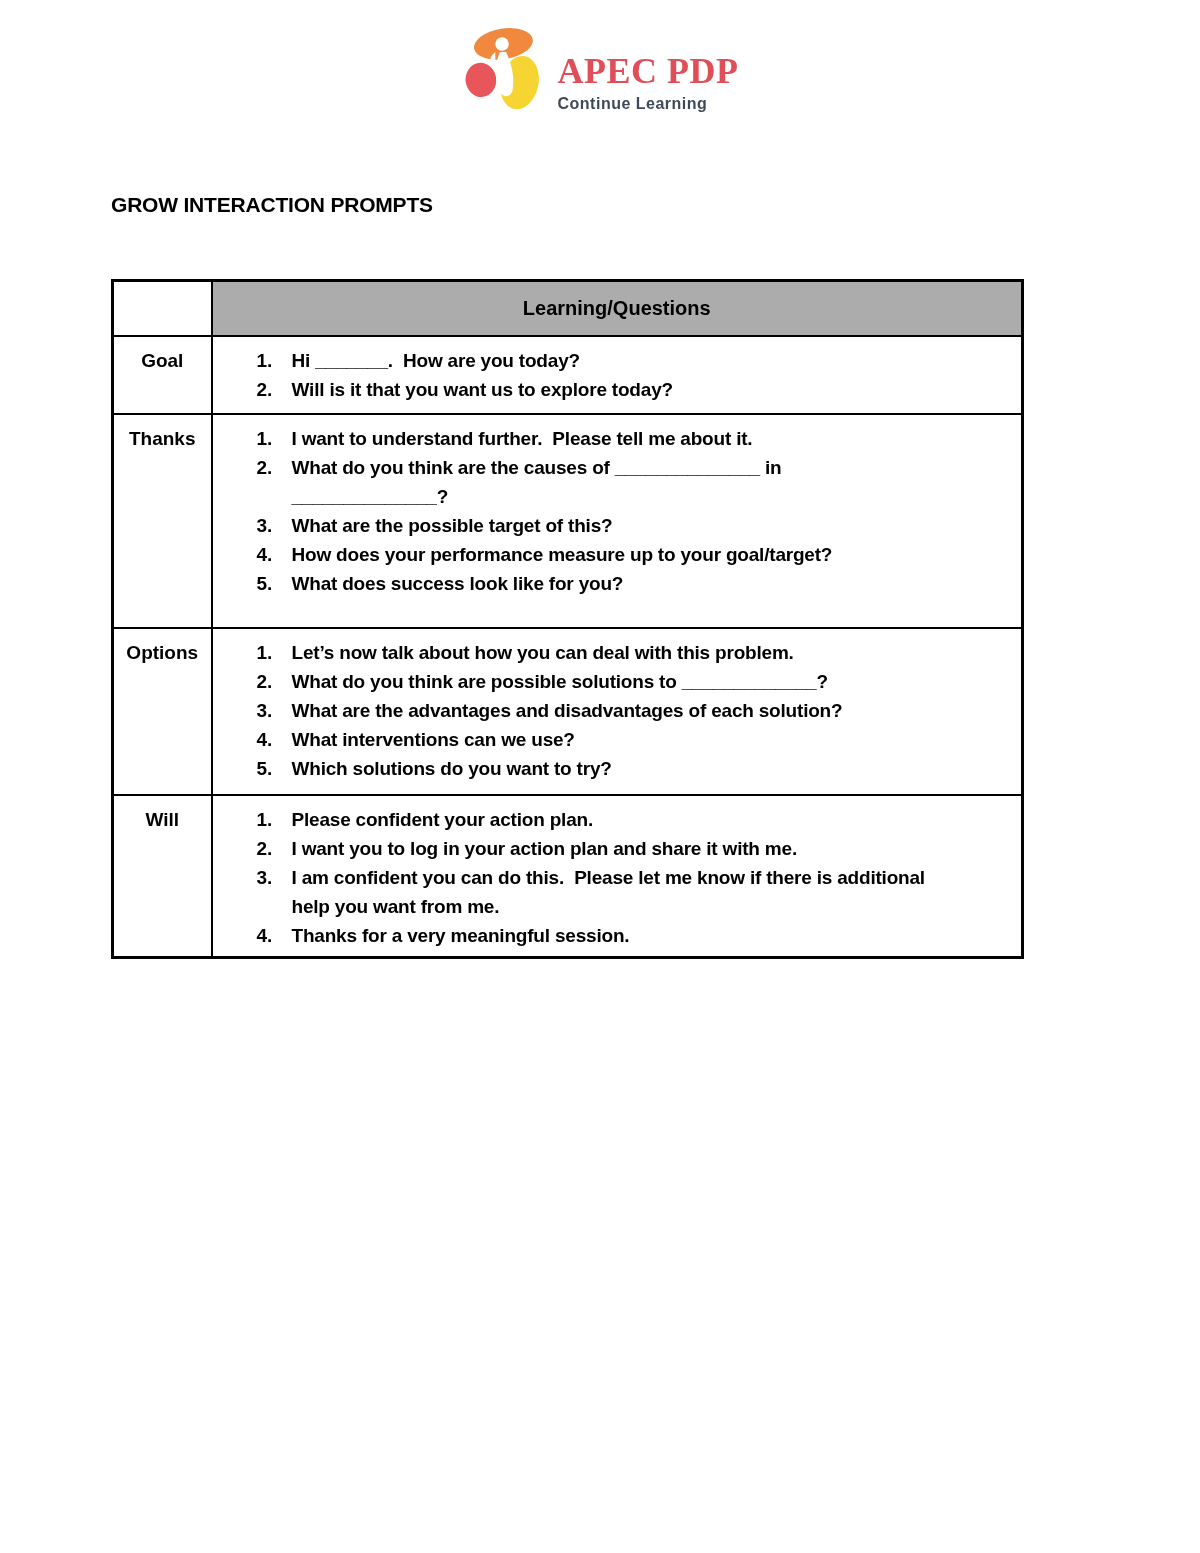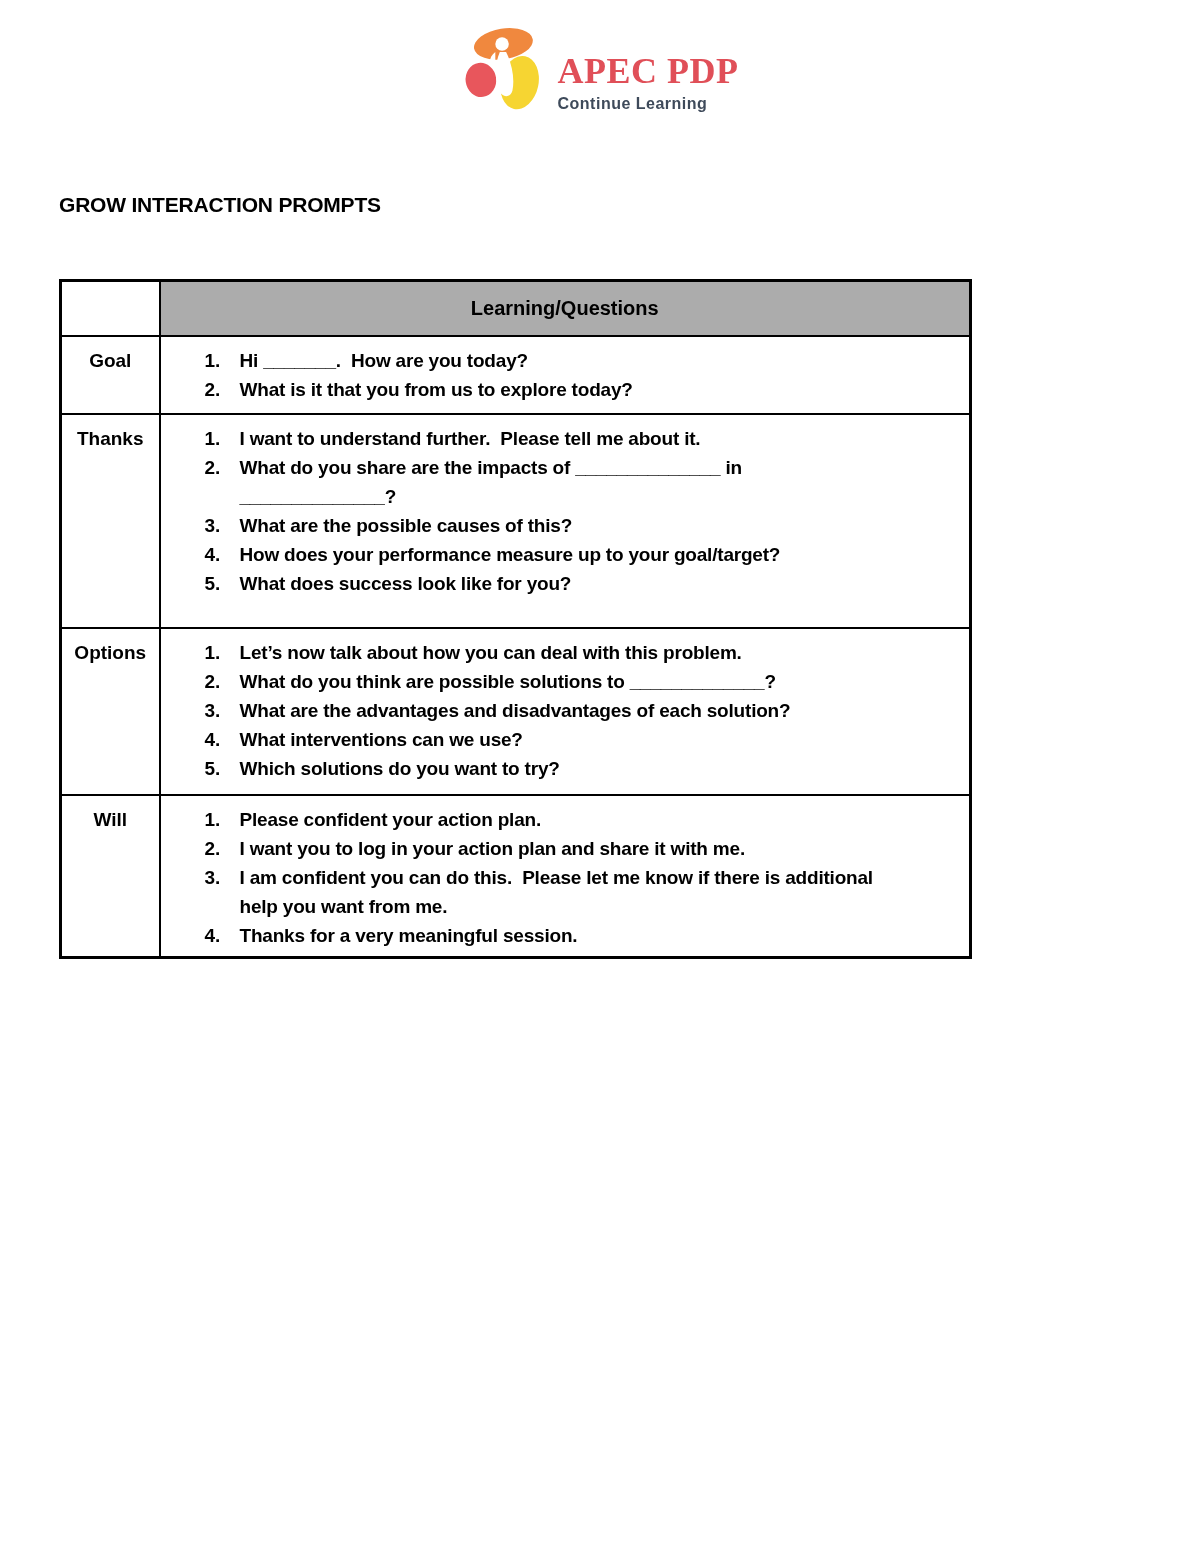--- a/index.html
+++ b/index.html
@@ -34,21 +34,21 @@
   .tagline {
     font-family: Liberation Sans, sans-serif;
     font-size: 16px;
     line-height: 22px;
     margin-top: 4px;
     color: #3e4a5a;
     font-weight: bold;
     letter-spacing: 0.5px;
   }
   .content {
-    margin-left: 59px;
+    margin-left: 111px;
     width: 913px;
   }
   .doc-title {
     margin-top: 78px;
     font-size: 21px;
     font-weight: bold;
     letter-spacing: -0.2px;
   }
   table.grow {
     margin-top: 62px;
@@ -136,40 +136,40 @@
 
       <tr class="r-goal">
         <td class="label-cell">Goal</td>
         <td class="content-cell">
           <div class="li">
               <span class="num">1.</span>
               <span class="li-text">Hi _______.  How are you today?</span>
             </div>
           <div class="li">
               <span class="num">2.</span>
-              <span class="li-text">What is it that you from us to explore today?</span>
+              <span class="li-text">Will is it that you want us to explore today?</span>
             </div>
         </td>
       </tr>
 
       <tr class="r-reality">
         <td class="label-cell">Thanks</td>
         <td class="content-cell">
           <div class="li">
               <span class="num">1.</span>
               <span class="li-text">I want to understand further.  Please tell me about it.</span>
             </div>
           <div class="li">
               <span class="num">2.</span>
-              <span class="li-text">What do you share are the impacts of ______________ in
+              <span class="li-text">What do you think are the causes of ______________ in
 ______________?</span>
             </div>
           <div class="li">
               <span class="num">3.</span>
-              <span class="li-text">What are the possible causes of this?</span>
+              <span class="li-text">What are the possible target of this?</span>
             </div>
           <div class="li">
               <span class="num">4.</span>
               <span class="li-text">How does your performance measure up to your goal/target?</span>
             </div>
           <div class="li">
               <span class="num">5.</span>
               <span class="li-text">What does success look like for you?</span>
             </div>
         </td>

